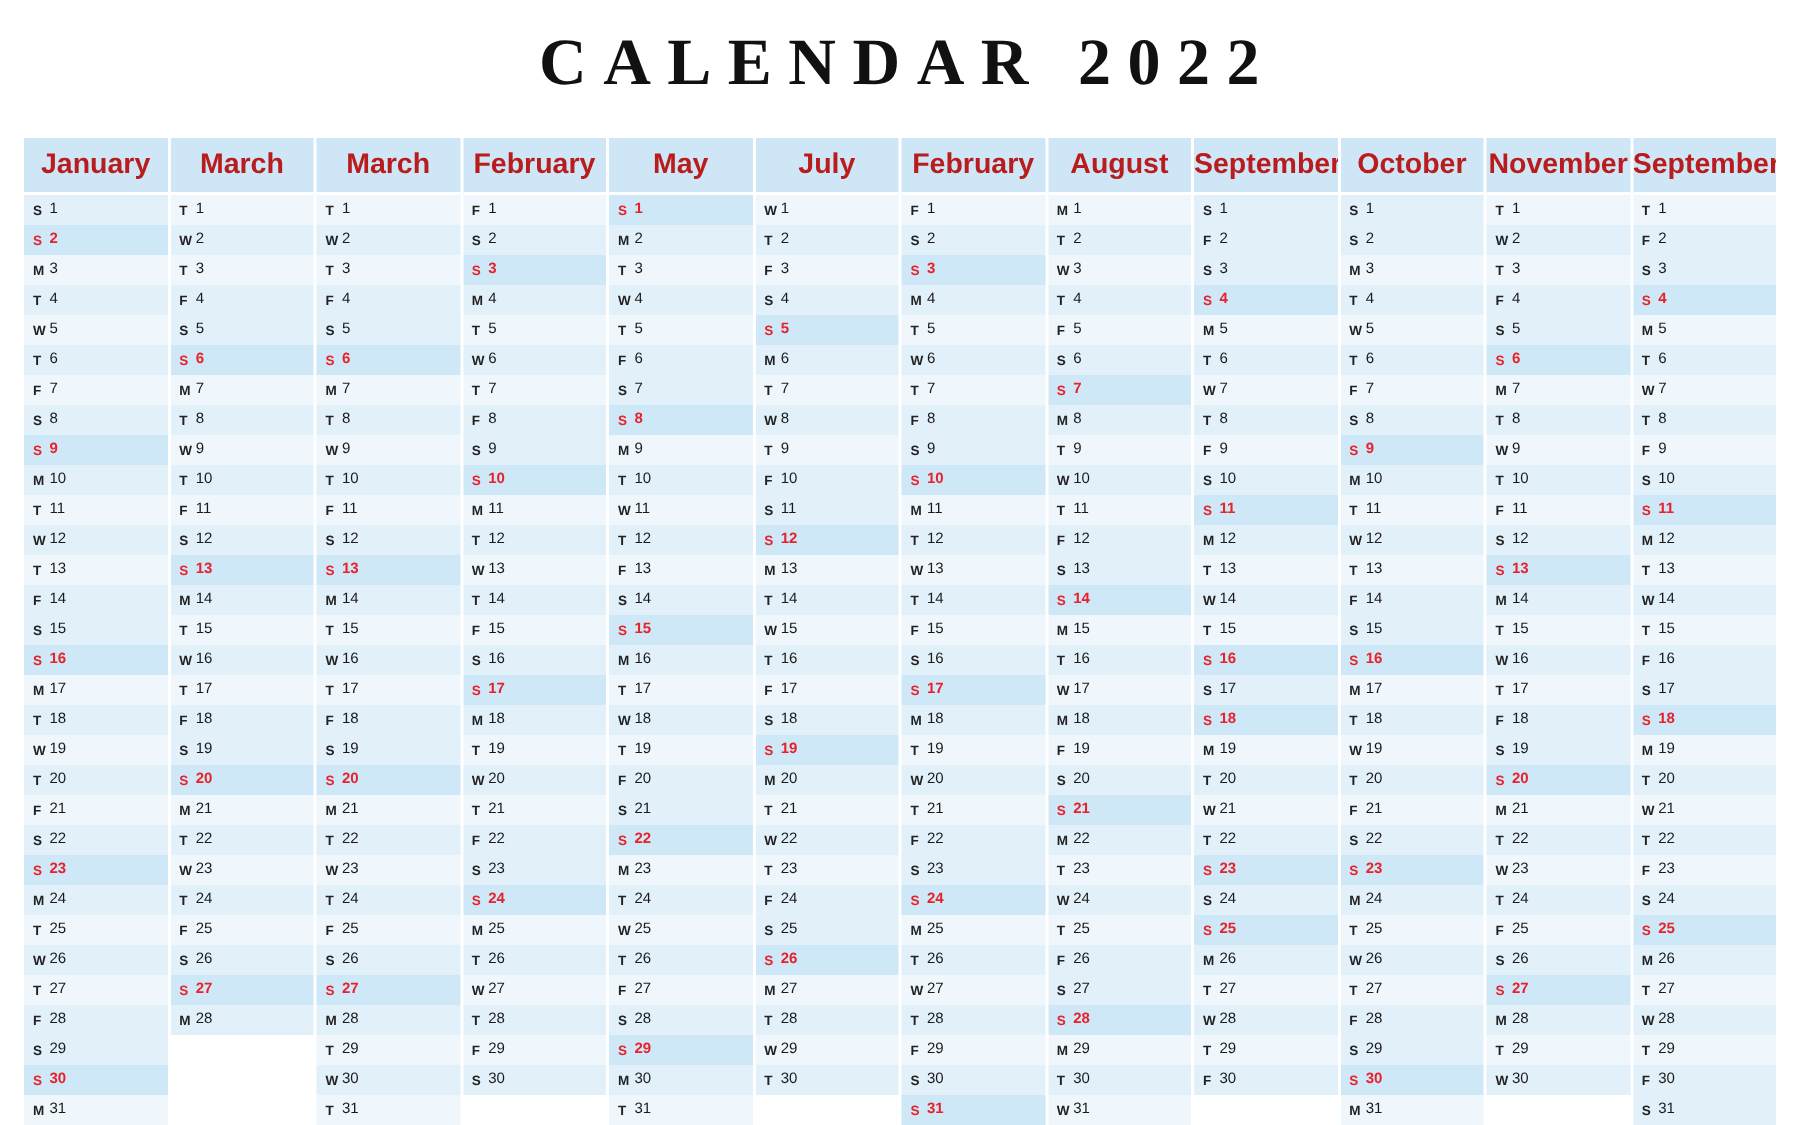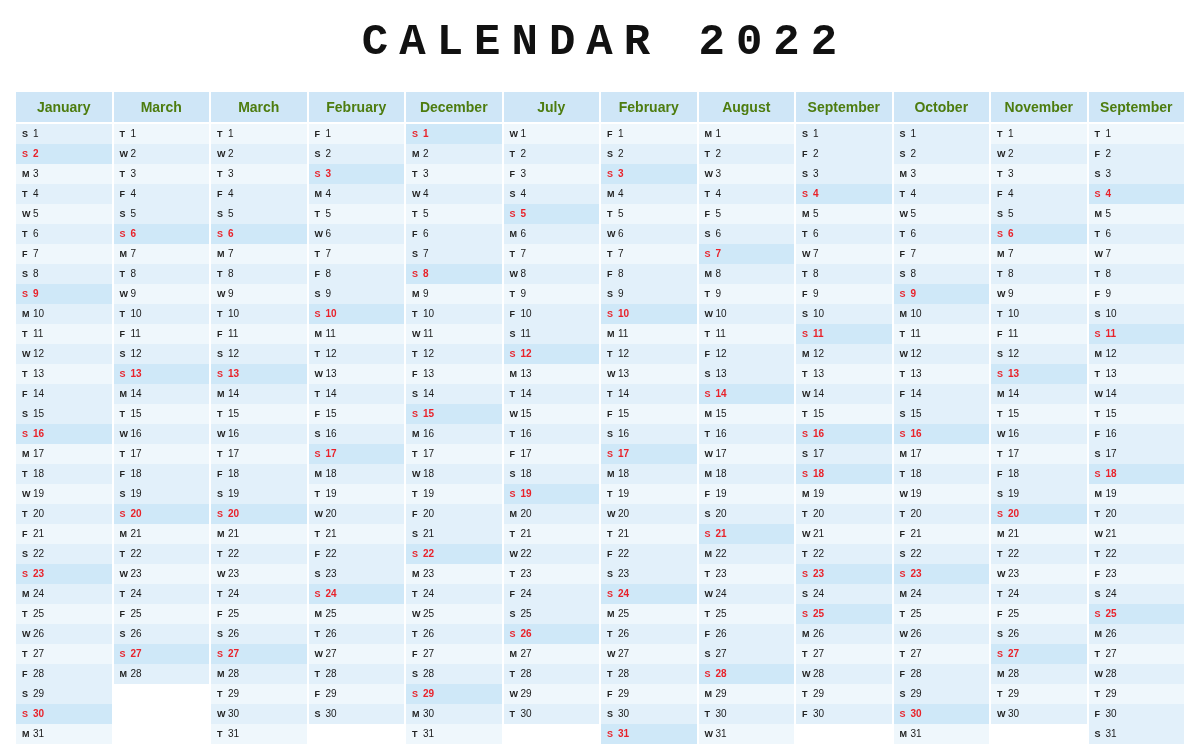--- a/index.html
+++ b/index.html
@@ -21,38 +21,38 @@
   }
   .title {
     text-align: center;
     font-size: 44px;
     font-weight: bold;
     letter-spacing: 11px;
     color: #111111;
     padding-top: 20px;
     padding-left: 10px;
     line-height: 1;
-    font-family: Liberation Mono, monospace;
+    font-family: Liberation Serif, serif;
   }
   .calendar {
     display: flex;
     margin-top: 28px;
     padding: 0 16px;
     box-sizing: border-box;
     gap: 2px;
   }
   .month {
     flex: 1 1 0;
     min-width: 0;
   }
   .month-head {
     background: #cfe6f7;
-    color: #4d7c0f;
+    color: #b91c1c;
     font-weight: bold;
-    font-size: 14px;
+    font-size: 19px;
     text-align: center;
     padding: 7px 0 7px 0;
     border-bottom: 2px solid #ffffff;
     white-space: nowrap;
     overflow: hidden;
   }
   .days {
     display: block;
   }
   .day {
@@ -601,21 +601,21 @@
             <span class="dnum">29</span>
           </div>
           <div class="day weekend-sat">
             <span class="dow">S</span>
             <span class="dnum">30</span>
           </div>
           <div class="day empty"></div>
         </div>
       </div>
       <div class="month">
-        <div class="month-head">December</div>
+        <div class="month-head">May</div>
         <div class="days">
           <div class="day sun highlight">
             <span class="dow">S</span>
             <span class="dnum">1</span>
           </div>
           <div class="day alt">
             <span class="dow">M</span>
             <span class="dnum">2</span>
           </div>
           <div class="day">

